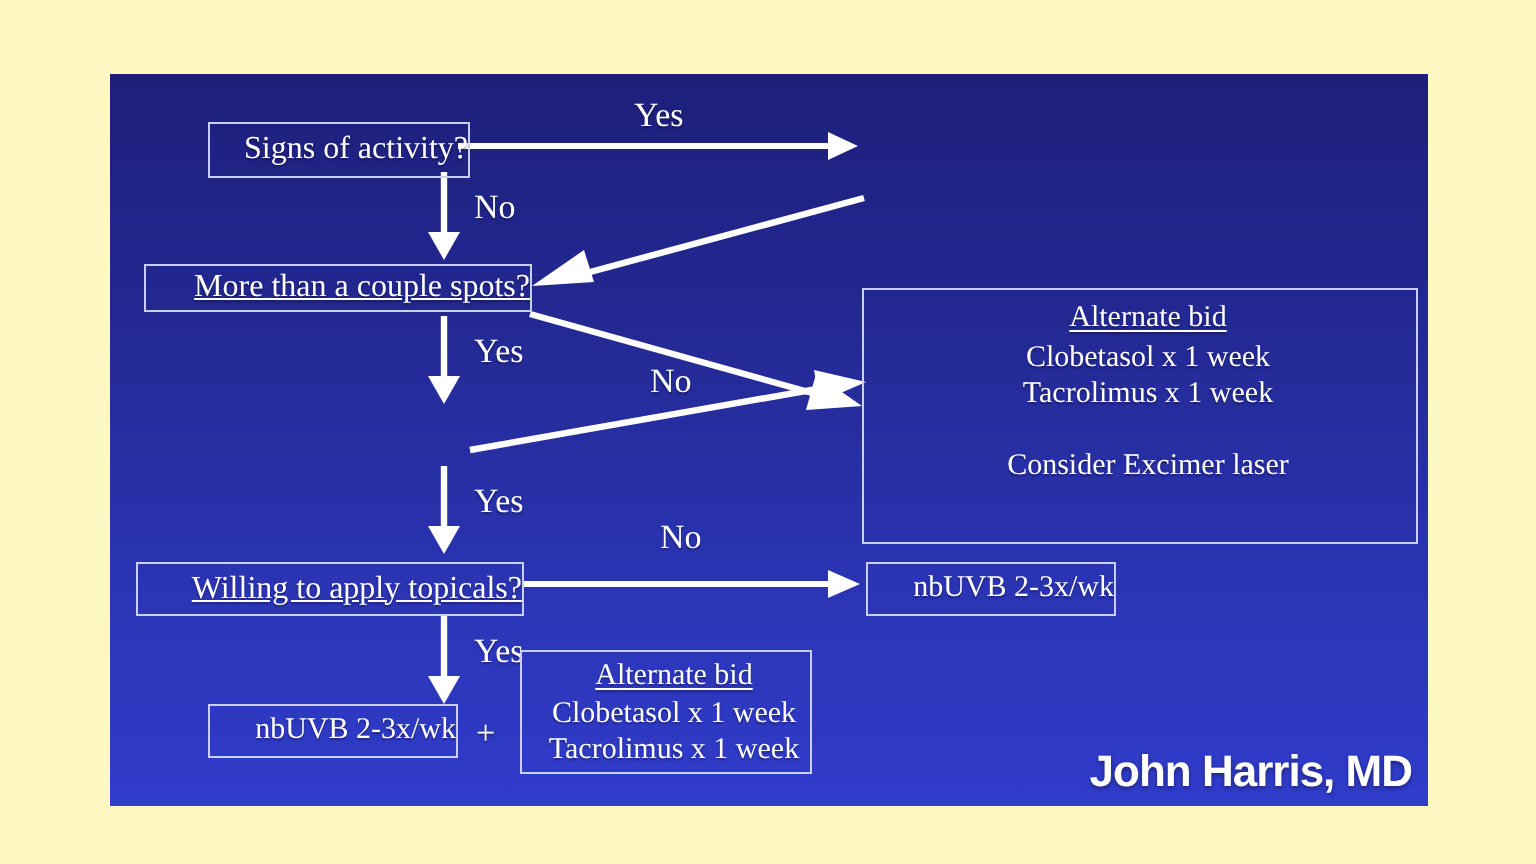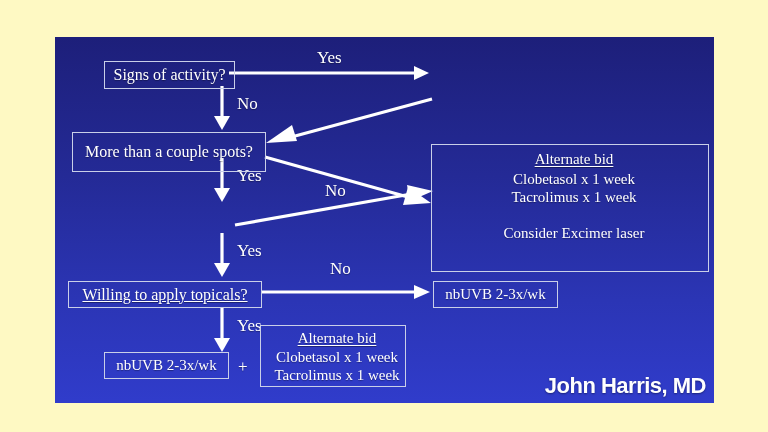--- a/index.html
+++ b/index.html
@@ -11,21 +11,21 @@
     background:linear-gradient(180deg,#1d1f7a 0%, #242a96 38%, #2b35b5 72%, #303ccb 100%);
     overflow:hidden;
   }
 
   .box{
     position:absolute;
     border:1px solid #c9cfe8;
     color:#ffffff;
     font-family:"Liberation Serif",serif;
     display:flex;flex-direction:column;
-    align-items:center;justify-content:center;
+    align-items:flex-end;justify-content:center;
     box-sizing:border-box;
     line-height:1.12;
     text-shadow:0 1px 1px rgba(0,0,0,.35);
     white-space:nowrap;
   }
   .box.left{align-items:center;}
 
   .lbl{
     position:absolute;color:#ffffff;font-family:"Liberation Serif",serif;
     text-shadow:0 1px 1px rgba(0,0,0,.35);white-space:nowrap;
@@ -126,21 +126,21 @@
     <div class="lbl" style="left:182px;top:204px;font-size:17px;">Yes</div>
 
     <div class="lbl" style="left:275px;top:222px;font-size:17px;">No</div>
 
     <div class="lbl" style="left:182px;top:279px;font-size:17px;">Yes</div>
 
     <div class="box" style="left:49px;top:24px;width:131px;height:28px;font-size:16px;">
       <span>Signs of activity?</span>
     </div>
 
-    <div class="box" style="left:17px;top:95px;width:194px;height:40px;font-size:16px;">
+    <div class="box" style="left:17px;top:95px;width:194px;height:24px;font-size:16px;text-decoration:underline;">
       <span>More than a couple spots?</span>
     </div>
 
 
     <div class="box" style="left:13px;top:244px;width:194px;height:27px;font-size:16px;text-decoration:underline;">
       <span>Willing to apply topicals?</span>
     </div>
 
 
     <div class="box left" style="left:376px;top:107px;width:278px;height:128px;font-size:15px;padding:6px 0 0 8px;justify-content:flex-start;">

